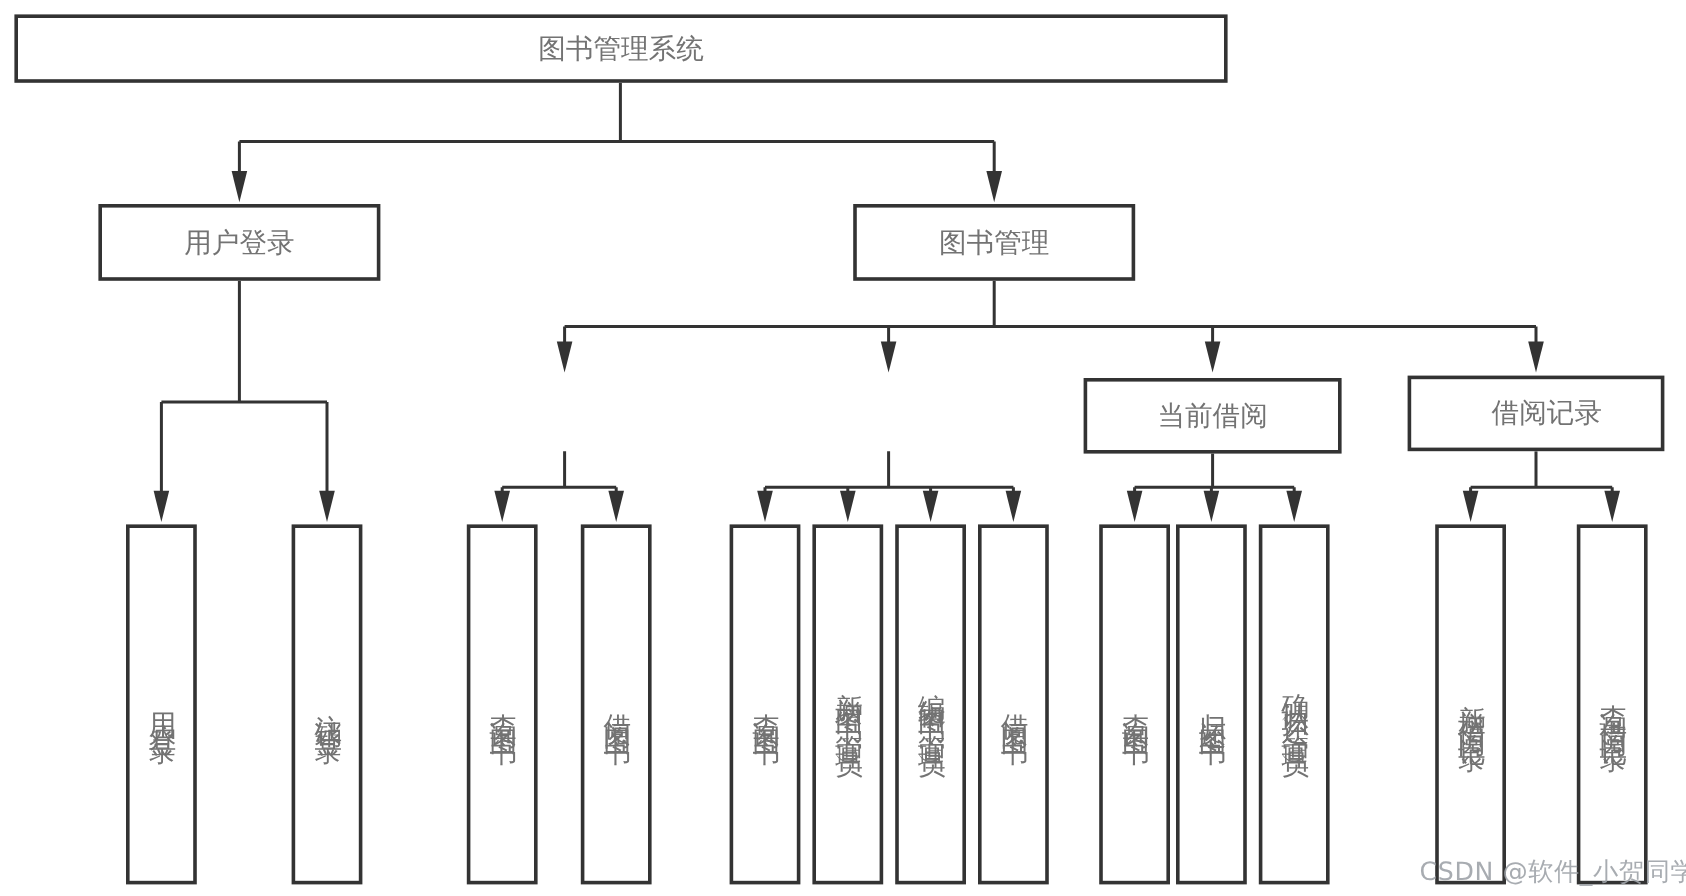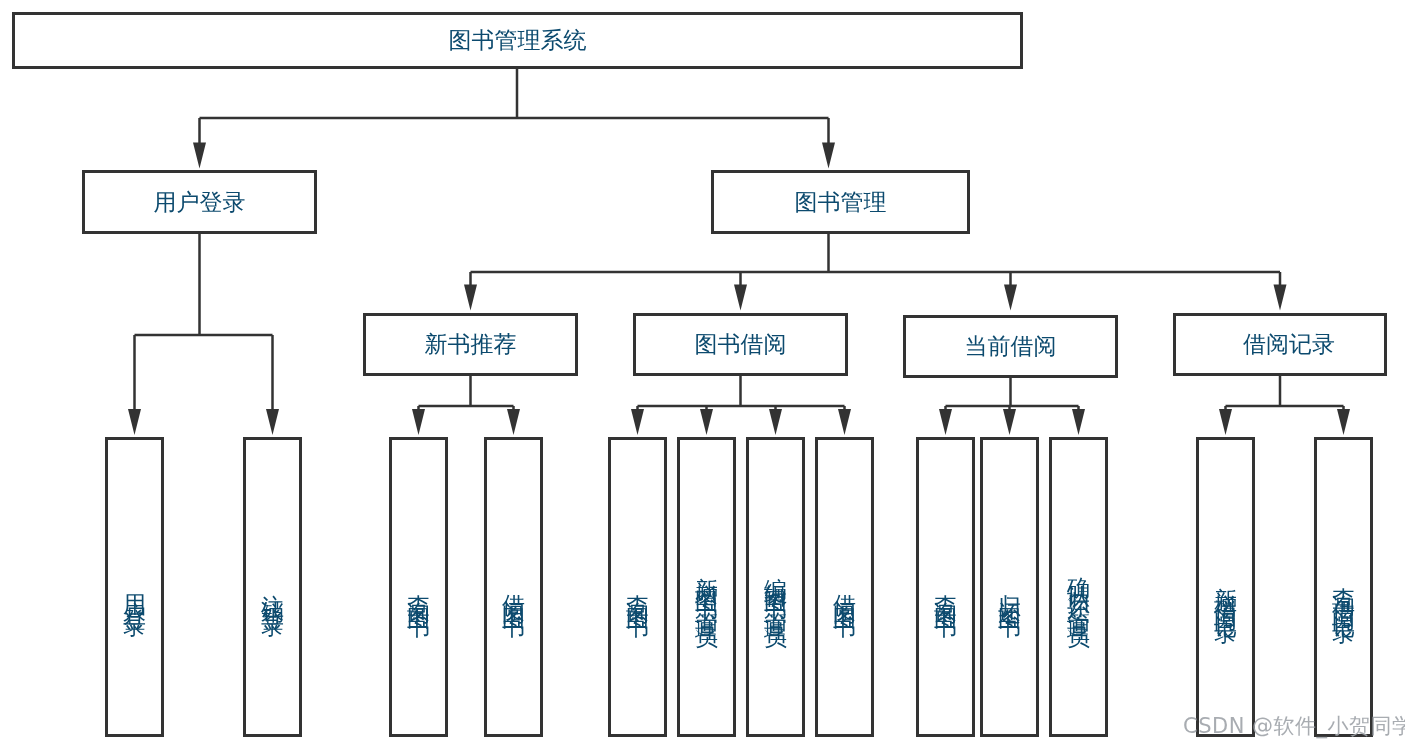--- a/index.html
+++ b/index.html
@@ -22,21 +22,21 @@
     z-index: 1;
   }
   .box {
     position: absolute;
     box-sizing: border-box;
     border: 3px solid #333333;
     background: #ffffff;
     display: flex;
     align-items: center;
     justify-content: center;
-    color: #0c4a6e;
+    color: #737373;
     font-size: 23px;
     z-index: 2;
     text-align: right;
   }
   .vbox {
     writing-mode: vertical-rl;
     text-orientation: mixed;
     font-size: 23px;
     letter-spacing: 7px;
     line-height: 1;
@@ -86,24 +86,22 @@
       <polygon points="1003,409 1016,409 1009.5,435"></polygon>
       <polygon points="1072,409 1085,409 1078.5,435"></polygon>
       <polygon points="1219,409 1232,409 1225.5,435"></polygon>
       <polygon points="1337,409 1350,409 1343.5,435"></polygon>
     </g>
   </svg>
 
   <div class="box" style="left:12px; top:12px; width:1011px; height:57px;">图书管理系统</div>
 
   <div class="box" style="left:82px; top:170px; width:235px; height:64px;">用户登录</div>
-  <div class="box" style="left:711px; top:170px; width:259px; height:64px;">图书管理</div>
+  <div class="box" style="left:711px; top:170px; width:235px; height:64px;">图书管理</div>
 
-  <div class="box" style="left:363px; top:313px; width:215px; height:63px;">新书推荐</div>
-  <div class="box" style="left:633px; top:313px; width:215px; height:63px;">图书借阅</div>
   <div class="box" style="left:903px; top:315px; width:215px; height:63px;">当前借阅</div>
   <div class="box" style="left:1173px; top:313px; width:214px; height:63px;padding-left:18px;">借阅记录</div>
 
   <div class="box vbox" style="left:105px; top:437px; width:59px; height:300px;">用户登录</div>
   <div class="box vbox" style="left:243px; top:437px; width:59px; height:300px;">注销登录</div>
 
   <div class="box vbox" style="left:389px; top:437px; width:59px; height:300px;">查询图书</div>
   <div class="box vbox" style="left:484px; top:437px; width:59px; height:300px;">借阅图书</div>
 
   <div class="box vbox" style="left:608px; top:437px; width:59px; height:300px;">查询图书</div>

